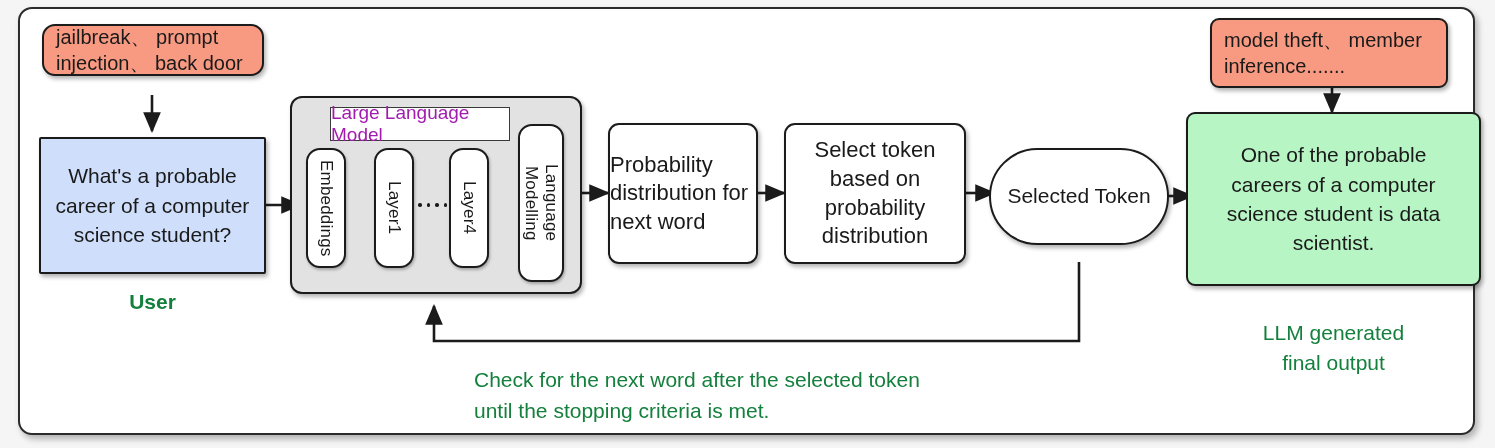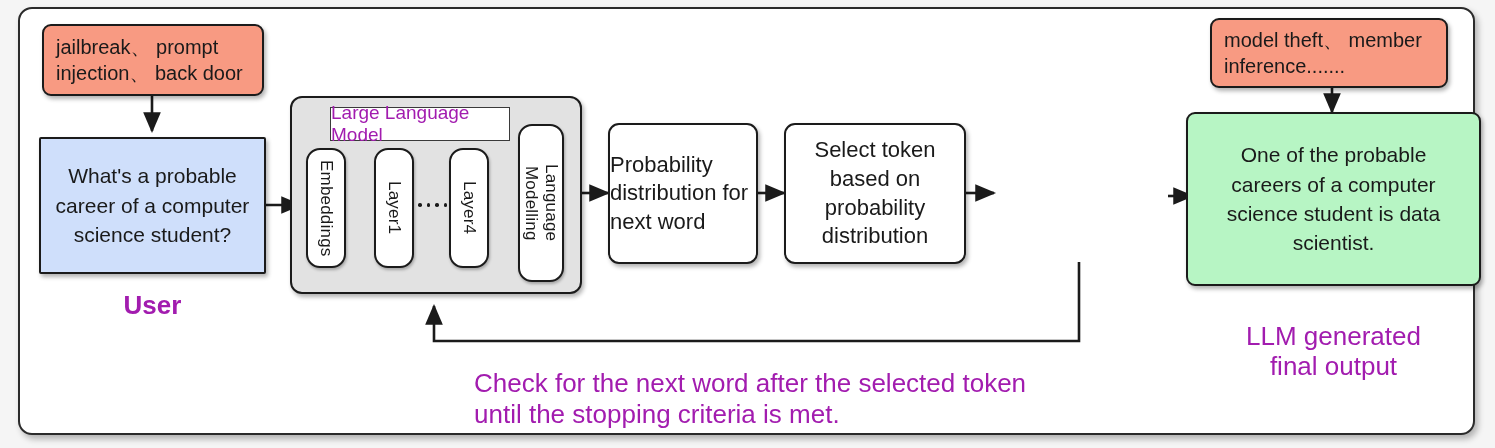--- a/index.html
+++ b/index.html
@@ -129,22 +129,22 @@
   }
   .dots span {
     width: 3.5px;
     height: 3.5px;
     background: #1b1b1b;
     border-radius: 50%;
     display: block;
   }
   .caption {
     position: absolute;
-    color: #a21caf;
-    font-size: 26px;
+    color: #15803d;
+    font-size: 21px;
     line-height: 1.45;
   }
   .caption.bold {
     font-weight: bold;
     text-align: center;
   }
   .caption.center {
     text-align: center;
   }
   svg.wires {
@@ -176,21 +176,21 @@
       <line x1="489" y1="205" x2="518" y2="205" marker-end="url(#arrow)"></line>
       <line x1="581" y1="193" x2="608" y2="193" marker-end="url(#arrow)"></line>
       <line x1="757" y1="193" x2="784" y2="193" marker-end="url(#arrow)"></line>
       <line x1="966" y1="193" x2="994" y2="193" marker-end="url(#arrow)"></line>
       <line x1="1168" y1="196" x2="1192" y2="196" marker-end="url(#arrow)"></line>
       <line x1="1332" y1="88" x2="1332" y2="112" marker-end="url(#arrow)"></line>
       <path d="M1079,262 L1079,341 L434,341 L434,306" marker-end="url(#arrow)"></path>
     </g>
   </svg>
 
-  <div class="node risk-box" style="left:42px; top:24px; width:222px; height:72px;">
+  <div class="node risk-box" style="left:42px; top:24px; width:222px; height:52px;border-radius:13px;">
     <span>jailbreak、 prompt injection、 back door</span>
   </div>
 
   <div class="node query-box" style="left:39px; top:137px; width:227px; height:137px; padding:4px 8px;">
     <span>What's a probable career of a computer science student?</span>
   </div>
 
   <div class="caption bold" style="left:39px; top:287px; width:227px;">
     <span>User</span>
   </div>
@@ -226,20 +226,23 @@
   </div>
 
   <div class="node proc-box left-align" style="left:608px; top:123px; width:150px; height:141px;">
     <span>Probability distribution for next word</span>
   </div>
 
   <div class="node proc-box" style="left:784px; top:123px; width:182px; height:141px; padding:4px 8px;">
     <span>Select token based on probability distribution</span>
   </div>
 
+  <div class="node pill" style="left:989px; top:148px; width:180px; height:97px;">
+    <span>Selected Token</span>
+  </div>
 
   <div class="node risk-box" style="left:1210px; top:18px; width:238px; height:70px;">
     <span>model theft、 member inference.......</span>
   </div>
 
   <div class="node output-box" style="left:1186px; top:112px; width:295px; height:174px; padding:4px 20px;">
     <span>One of the probable careers of a computer science student is data scientist.</span>
   </div>
 
   <div class="caption center" style="left:1186px; top:318px; width:295px;">

